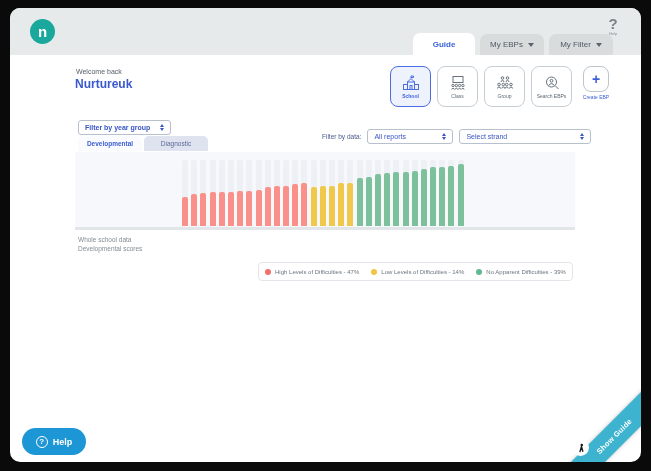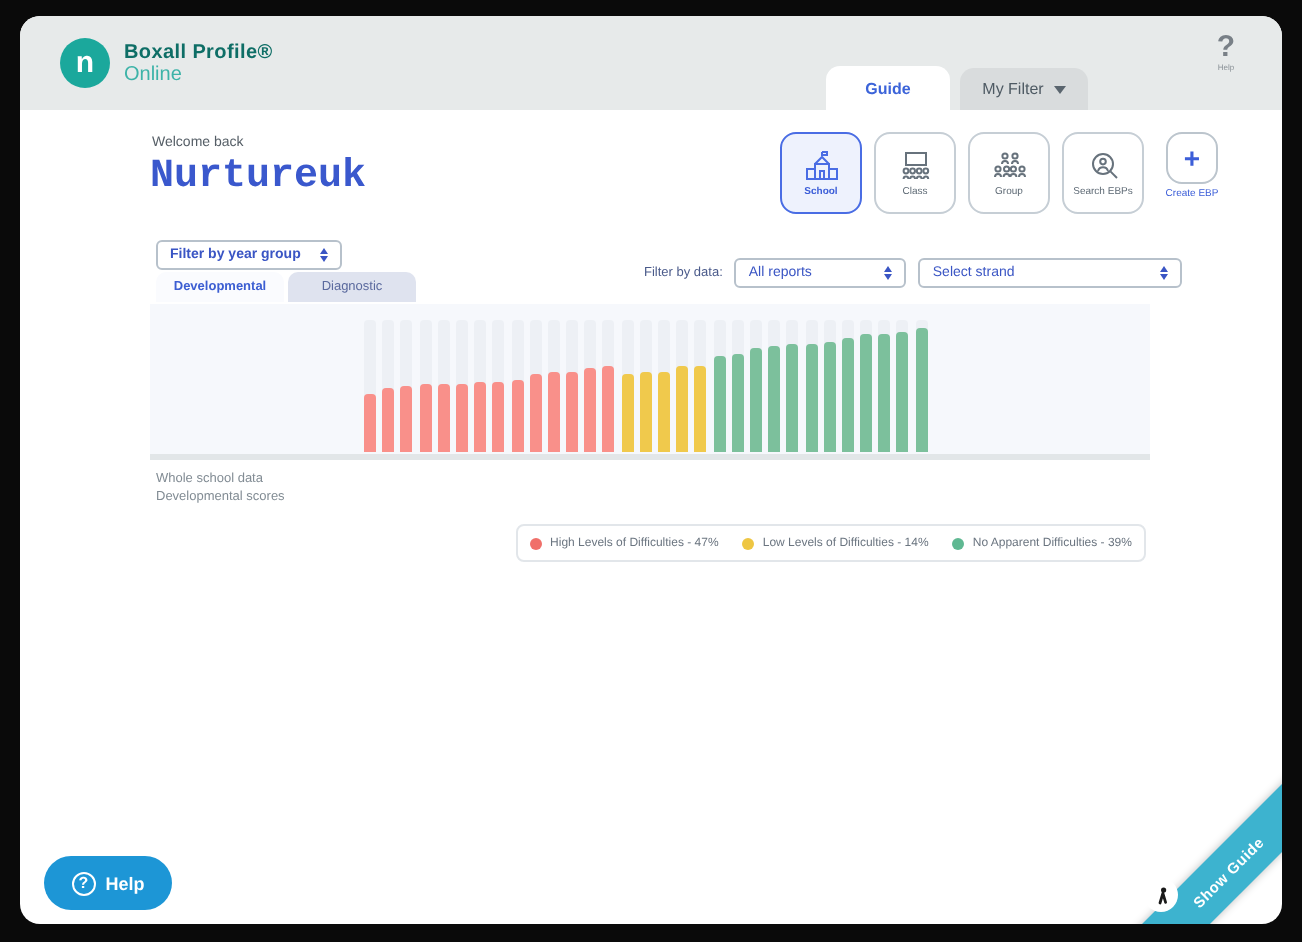--- a/index.html
+++ b/index.html
@@ -17,21 +17,21 @@
   .tab { height:21px; min-width:64px; padding:0 10px; display:flex; align-items:center; justify-content:center; gap:5px;
          background:#d9dcdd; border-radius:7px 7px 0 0; margin-left:5px; font-size:8px; color:#4e5a63; cursor:pointer; }
   .tab.active { background:#ffffff; height:22px; color:#3c64d9; font-weight:bold; min-width:62px; }
   .caret { width:0; height:0; border-left:3px solid transparent; border-right:3px solid transparent; border-top:4px solid #5a656e; }
   .hdr-help { position:absolute; right:14px; top:8px; width:28px; text-align:center; cursor:pointer; }
   .hdr-help .qmark { font-size:15px; font-weight:bold; color:#798087; line-height:15px; }
   .hdr-help .qlabel { font-size:4px; color:#8a9197; }
 
   
   .eyebrow { position:absolute; left:66px; top:60px; font-size:7px; color:#555e66; }
-  .org-title { position:absolute; left:65px; top:69px; font-size:20px; font-weight:bold; color:#3a58cd;font-family:Liberation Mono, monospace; }
+  .org-title { position:absolute; left:65px; top:69px; font-size:12px; font-weight:bold; color:#3a58cd; }
 
   
   .actions { position:absolute; top:58px; left:380px; display:flex; gap:6px; align-items:flex-start; }
   .sq-btn { width:41px; height:41px; border:1px solid #c6ced5; border-radius:8px; background:#fff; display:flex; flex-direction:column; align-items:center; justify-content:center; gap:2px; cursor:pointer; }
   .sq-btn .lbl { font-size:5px; color:#5d6974; }
   .sq-btn svg { stroke:#67727c; }
   .sq-btn.active { border:1.5px solid #4a6de4; background:#eef2fd; }
   .sq-btn.active .lbl { color:#3c5ed8; font-weight:bold; }
   .sq-btn.active svg { stroke:#4a6de4; }
   .create-wrap { width:36px; display:flex; flex-direction:column; align-items:center; gap:2px; cursor:pointer; }
@@ -87,28 +87,28 @@
   .guide-circle { position:absolute; right:52px; bottom:6px; width:17px; height:17px; background:#fff; border-radius:50%; display:flex; align-items:center; justify-content:center; }
 </style>
 </head>
 <body>
 
 <div class="card">
 
   <div class="header">
     <div class="logo-wrap">
       <div class="logo-circle">n</div>
-      <div>
-        <div class="brand-bold">Boxall Profile®</div>
-        <div class="brand-light">Online</div>
-      </div>
     </div>
     <div class="tabs">
       <div class="tab active">
         <span>Guide</span>
+      </div>
+      <div class="tab">
+        <span>My EBPs</span>
+        <span class="caret"></span>
       </div>
       <div class="tab">
         <span>My Filter</span>
         <span class="caret"></span>
       </div>
     </div>
     <div class="hdr-help">
       <div class="qmark">?</div>
       <div class="qlabel">Help</div>
     </div>

